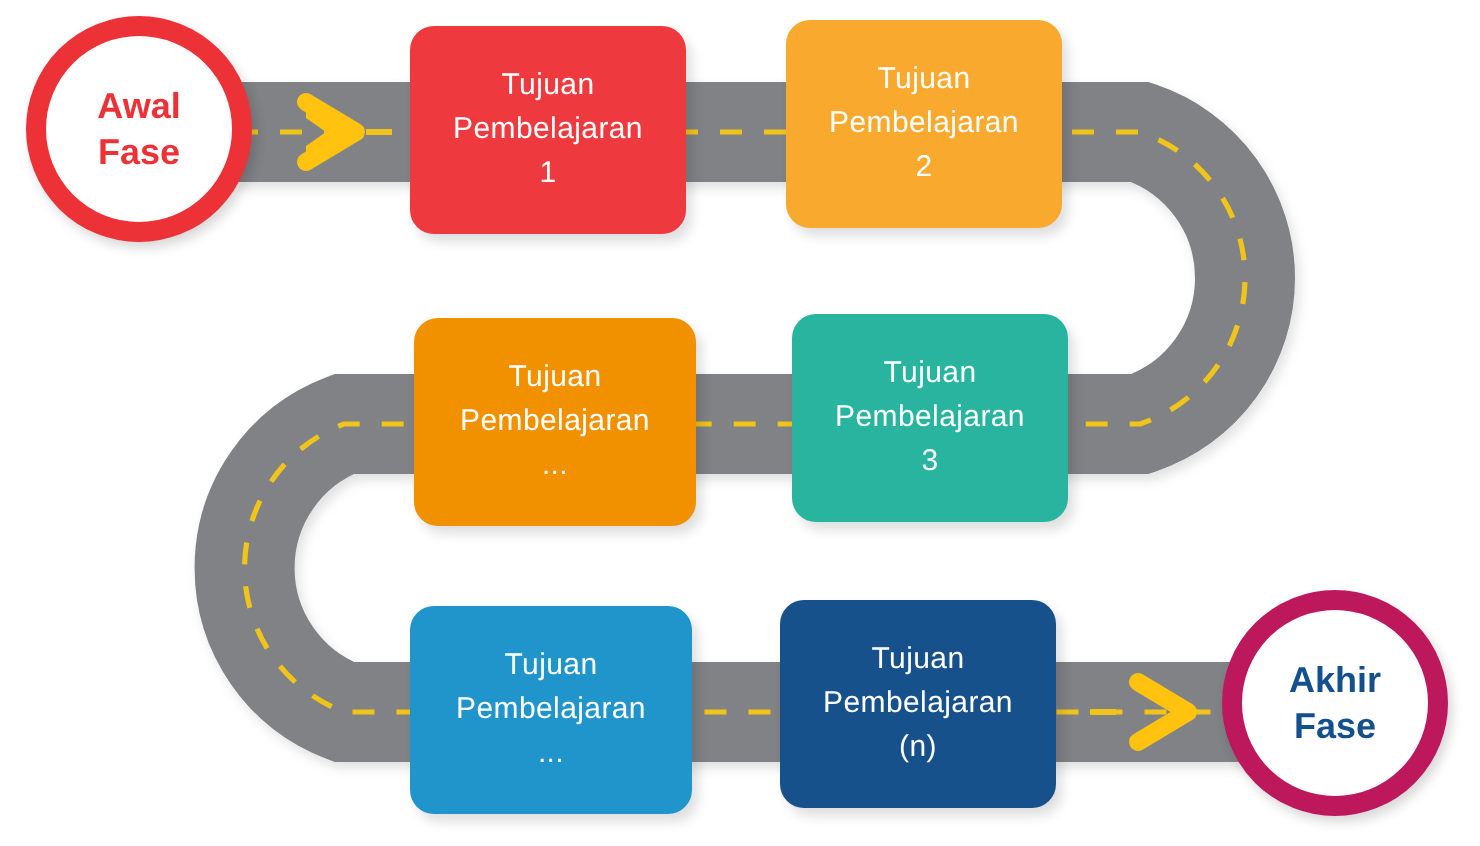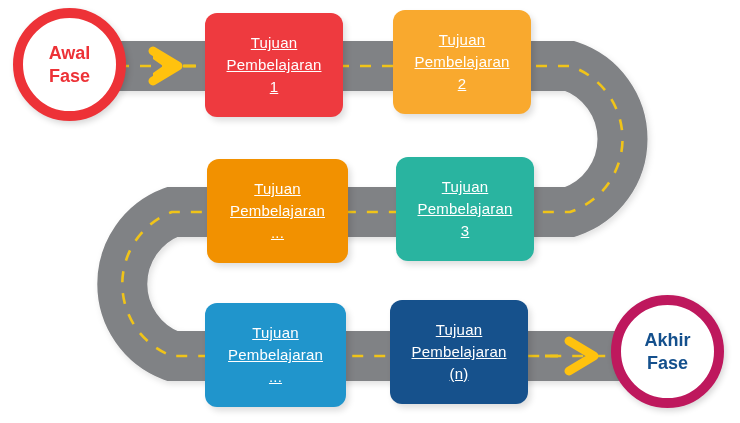--- a/index.html
+++ b/index.html
@@ -37,21 +37,20 @@
     line-height: 1.45;
     font-weight: 400;
     letter-spacing: 0.2px;
     box-shadow: 3px 4px 6px rgba(0,0,0,0.13);
     padding: 4px 6px;
   }
   .node-box .label {
     display: block;
     width: 100%;
     white-space: pre-line;
-    text-decoration: underline;
   }
   .terminal {
     position: absolute;
     box-sizing: border-box;
     border-radius: 50%;
     background: #ffffff;
     display: flex;
     align-items: center;
     justify-content: center;
     text-align: center;

